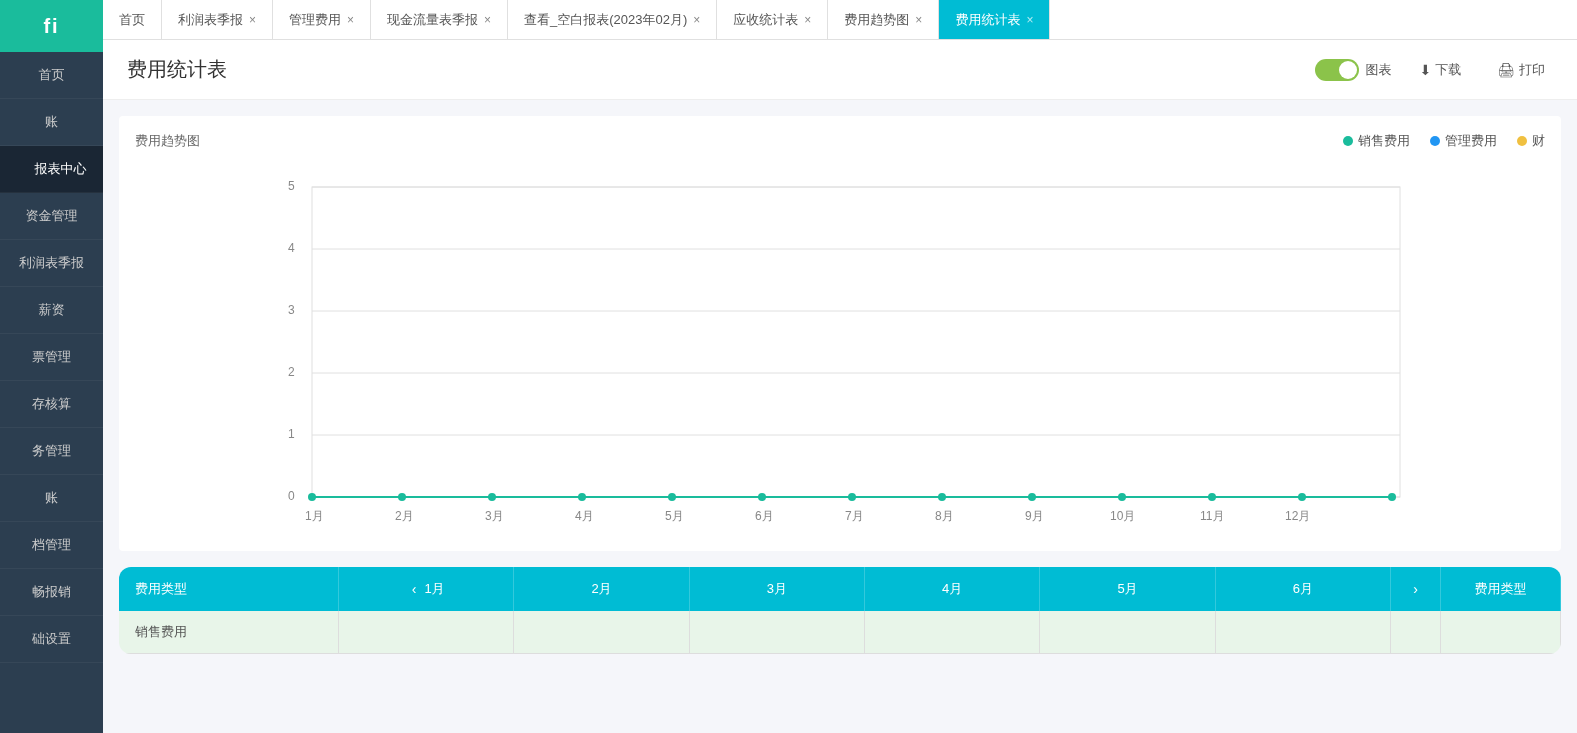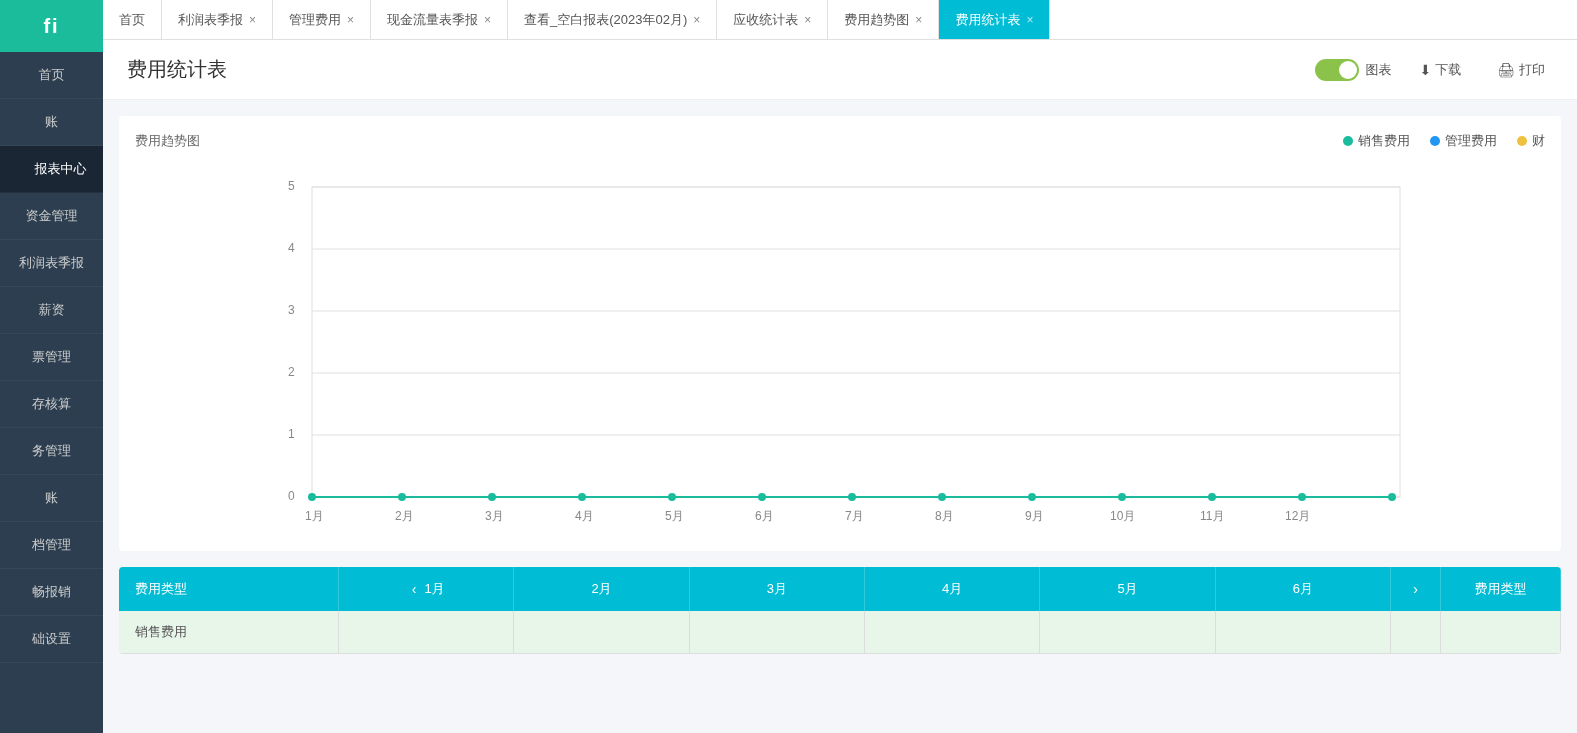--- a/index.html
+++ b/index.html
@@ -174,21 +174,21 @@
 
     
     .chart-container {
       width: 100%;
       position: relative;
     }
 
     
     .table-section {
       margin: 0 16px 16px 16px;
-      border-radius: 4px;
+      border-radius: 12px;
       overflow: hidden;
     }
     .table-header {
       display: grid;
       grid-template-columns: 220px 1fr 1fr 1fr 1fr 1fr 1fr 50px 120px;
       background: #00bcd4;
       color: white;
     }
     .table-header-cell {
       padding: 12px 16px;

